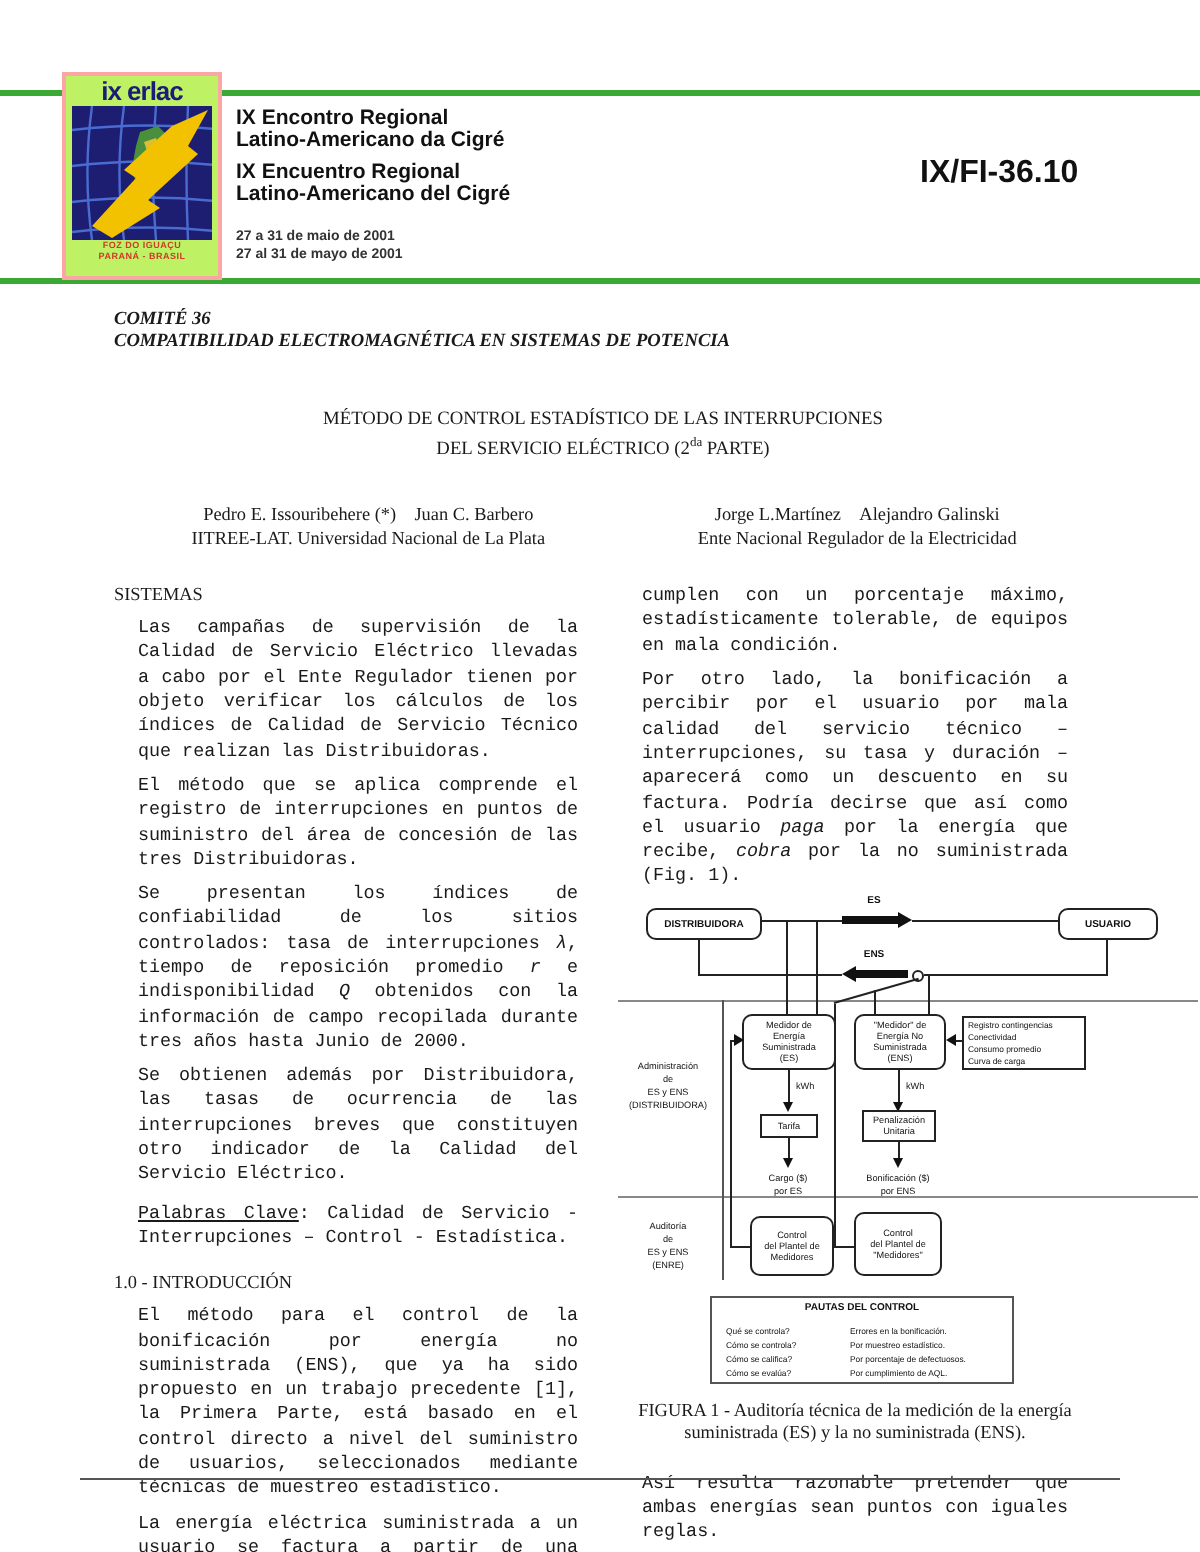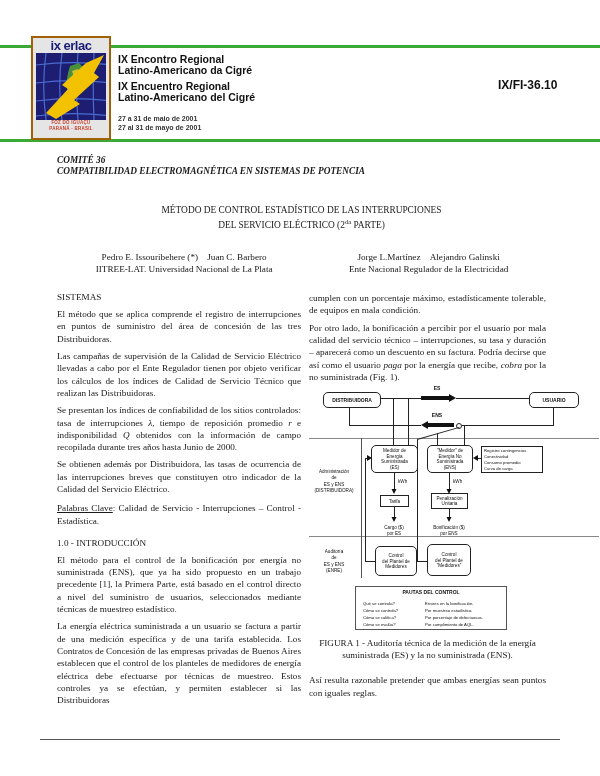--- a/index.html
+++ b/index.html
@@ -2,45 +2,45 @@
 <html><head>
 <meta charset="utf-8">
 <style>
   html,body{margin:0;padding:0;background:#e8e8e8;}
   .page{position:relative;width:600px;height:776px;background:#ffffff;margin:0 auto;overflow:hidden;
         font-family:"Liberation Serif",serif;color:#1a1a1a;}
   
   .rule{position:absolute;background:#3BAA35;}
   .rule-top{left:0;top:45px;width:600px;height:3px;}
   .rule-bottom{left:0;top:139px;width:600px;height:3px;}
-  .logo{position:absolute;left:31px;top:36px;width:80px;height:104px;background:#e5e5e5;
-        border:2px solid #a16207;box-sizing:border-box;z-index:2;font-family:"Liberation Sans",sans-serif;}
+  .logo{position:absolute;left:31px;top:36px;width:80px;height:104px;background:#bef264;
+        border:2px solid #fca5a5;box-sizing:border-box;z-index:2;font-family:"Liberation Sans",sans-serif;}
   .logo-title{font-weight:bold;color:#1b1b78;font-size:13px;text-align:center;letter-spacing:-0.5px;line-height:15px;}
   .logo-img{margin:0 3px;height:67px;background:#1d1d72;overflow:hidden;}
   .logo-foot{height:14px;overflow:hidden;}
   .half{width:200%;transform:scale(0.5);transform-origin:top left;}
   .logo-foot .half{text-align:center;font-size:9px;line-height:11px;font-weight:bold;color:#cc3b28;letter-spacing:0.5px;}
   .evt{position:absolute;left:118px;top:54px;font-family:"Liberation Sans",sans-serif;color:#111;}
   .evt-line{font-weight:bold;font-size:10.5px;line-height:11px;}
   .evt-gap{height:5px;}
   .evt-dates{margin-top:12px;font-weight:bold;font-size:7px;line-height:8.5px;color:#333;}
   .paper-id{position:absolute;left:460px;top:78px;font-family:"Liberation Sans",sans-serif;
-            font-weight:bold;font-size:12px;color:#111;margin-left:38px;}
+            font-weight:bold;font-size:16px;color:#111;}
   
   .doc{position:absolute;left:57px;top:155px;width:489px;}
   .committee{font-weight:bold;font-size:9.3px;line-height:11px;font-style:italic;}
   .title-block{margin-top:27px;text-align:center;font-size:9.4px;line-height:12px;}
   .sup{vertical-align:super;font-size:6.5px;}
   .authors{margin-top:21px;display:flex;font-size:9.2px;line-height:11.5px;}
   .authors .al{width:52%;text-align:center;}
   .authors .ar{width:48%;text-align:center;}
   .cols{margin-top:17px;display:flex;gap:8px;align-items:flex-start;}
   .col-l{width:244px;}
   .col-r{width:237px;}
-  .col-l p,.col-r p{margin:0 0 5px;font-size:9.2px;line-height:12.3px;text-align:justify;}
+  .col-l p,.col-r p{margin:0 12px 5px;font-size:9.2px;line-height:12.3px;text-align:justify;font-family:Liberation Mono, monospace;}
   .h-res{font-size:9.2px;margin:0 0 6px;}
   .h-intro{font-size:9.2px;margin:10px 0 6px;}
   .keywords{margin-top:7px !important;margin-bottom:11px !important;}
   
   .fig-outer{position:relative;width:290px;height:246px;margin:4px 0 2px 0;overflow:visible;}
   .fig{position:relative;width:580px;height:492px;transform:scale(0.5);transform-origin:top left;
        font-family:"Liberation Sans",sans-serif;color:#111;}
   .fbox{position:absolute;border:2px solid #222;background:#fff;box-sizing:border-box;
         display:flex;align-items:center;justify-content:center;text-align:center;
         font-size:9.2px;line-height:11px;}
@@ -132,22 +132,22 @@
       <div class="ar">
         <div data-bind="authors.right_names">Jorge L.Martínez Alejandro Galinski</div>
         <div data-bind="authors.right_affiliation">Ente Nacional Regulador de la Electricidad</div>
       </div>
     </div>
 
     <div class="cols">
 
       <div class="col-l">
         <div class="h-res" data-bind="abstract.heading">SISTEMAS</div>
+        <p data-bind="abstract.p1">Las campañas de supervisión de la Calidad de Servicio Eléctrico llevadas a cabo por el Ente Regulador tienen por objeto verificar los cálculos de los índices de Calidad de Servicio Técnico que realizan las Distribuidoras.</p>
         <p data-bind="abstract.p2">El método que se aplica comprende el registro de interrupciones en puntos de suministro del área de concesión de las tres Distribuidoras.</p>
-        <p data-bind="abstract.p1">Las campañas de supervisión de la Calidad de Servicio Eléctrico llevadas a cabo por el Ente Regulador tienen por objeto verificar los cálculos de los índices de Calidad de Servicio Técnico que realizan las Distribuidoras.</p>
         <p><span>Se presentan los índices de confiabilidad de los sitios controlados: tasa de interrupciones </span><span style="font-style: italic;">λ</span><span>, tiempo de reposición promedio </span><span style="font-style: italic;">r</span><span> e indisponibilidad </span><span style="font-style: italic;">Q</span><span> obtenidos con la información de campo recopilada durante tres años hasta Junio de 2000.</span></p>
         <p data-bind="abstract.p4">Se obtienen además por Distribuidora, las tasas de ocurrencia de las interrupciones breves que constituyen otro indicador de la Calidad del Servicio Eléctrico.</p>
         <p class="keywords"><span style="text-decoration: underline;">Palabras Clave</span><span>: Calidad de Servicio - Interrupciones – Control - Estadística.</span></p>
         <div class="h-intro" data-bind="intro.heading">1.0 - INTRODUCCIÓN</div>
         <p data-bind="intro.p1">El método para el control de la bonificación por energía no suministrada (ENS), que ya ha sido propuesto en un trabajo precedente [1], la Primera Parte, está basado en el control directo a nivel del suministro de usuarios, seleccionados mediante técnicas de muestreo estadístico.</p>
         <p data-bind="intro.p2">La energía eléctrica suministrada a un usuario se factura a partir de una medición específica y de una tarifa establecida. Los Contratos de Concesión de las empresas privadas de Buenos Aires establecen que el control de los planteles de medidores de energía eléctrica debe efectuarse por técnicas de muestreo. Estos controles ya se efectúan, y permiten establecer si las Distribuidoras</p>
       </div>
 
       <div class="col-r">
         <p data-bind="intro.p3">cumplen con un porcentaje máximo, estadísticamente tolerable, de equipos en mala condición.</p>

